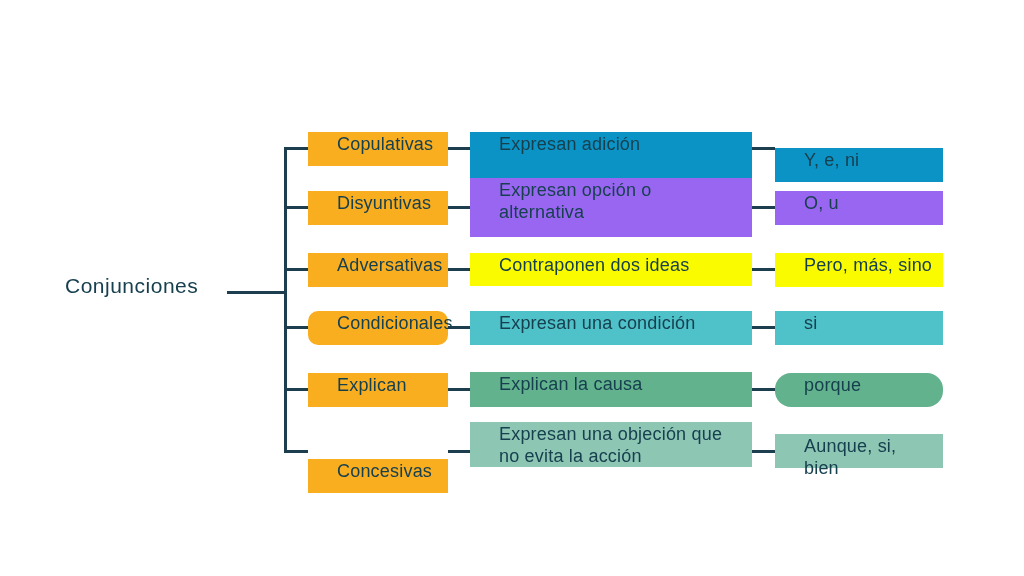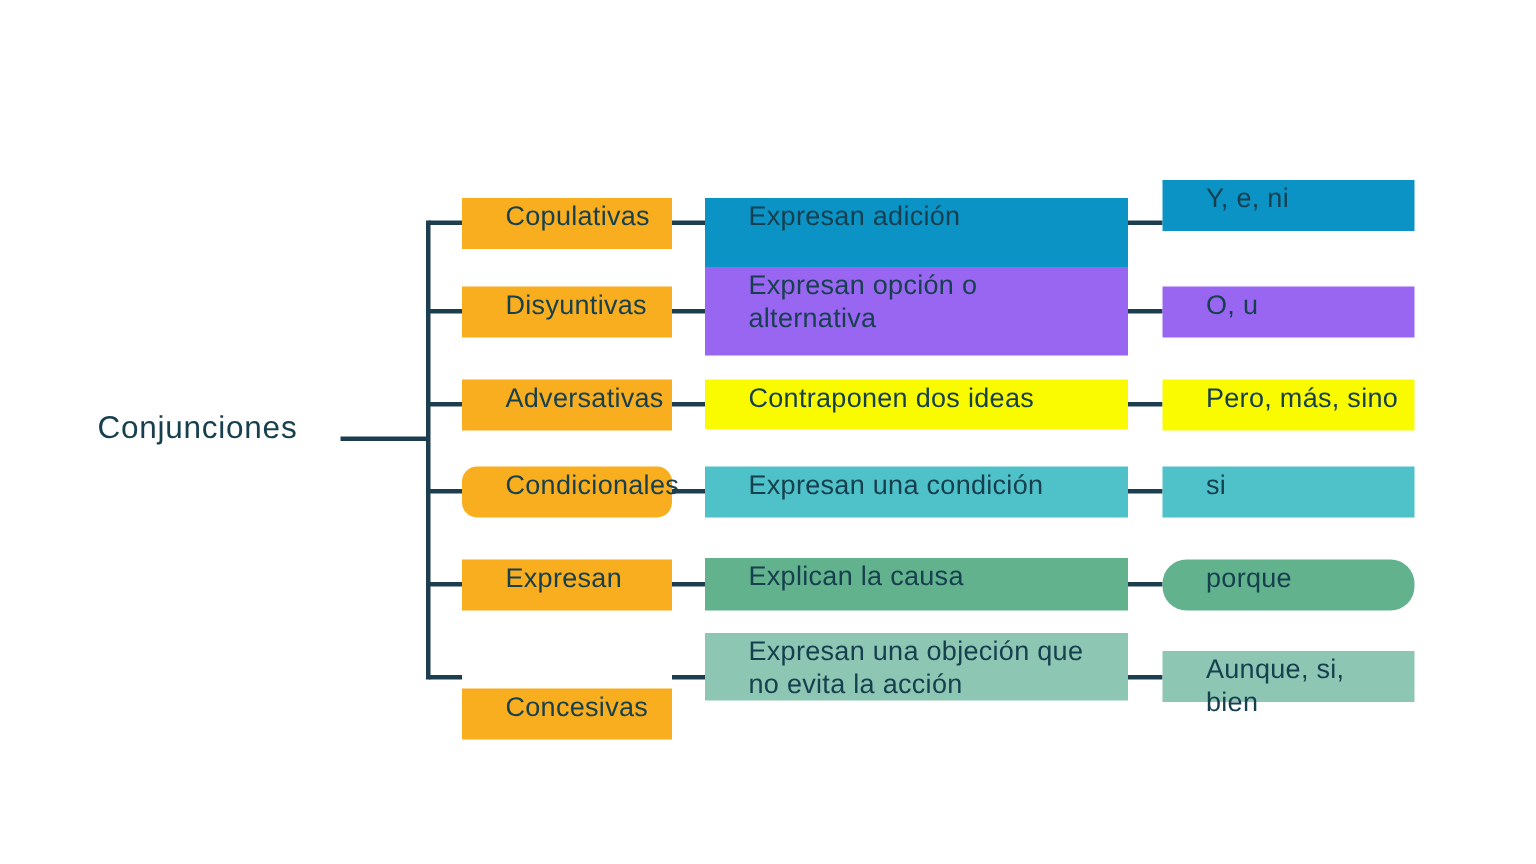--- a/index.html
+++ b/index.html
@@ -41,21 +41,21 @@
     font-size: 18px;
     letter-spacing: 0.2px;
     color: var(--text, #17404f);
     line-height: 1.22;
   }
   .cat   { left: 308px; width: 140px; height: 34px; background: var(--category, #f9ae1f); }
   .desc  { left: 470px; width: 282px; }
   .exam  { left: 775px; width: 168px; height: 34px; }
 
   
-  .r1 .cat  { top: 132px; }  .r1 .desc { top: 132px; height: 50px; }  .r1 .exam { top: 120px; }
+  .r1 .cat  { top: 132px; }  .r1 .desc { top: 132px; height: 50px; }  .r1 .exam { top: 148px; }
   .r2 .cat  { top: 191px; }  .r2 .desc { top: 178px; height: 59px; }  .r2 .exam { top: 191px; }
   .r3 .cat  { top: 253px; }  .r3 .desc { top: 253px; height: 33px; }  .r3 .exam { top: 253px; }
   .r4 .cat  { top: 311px; border-radius: 10px; }  .r4 .desc { top: 311px; height: 34px; }  .r4 .exam { top: 311px; }
   .r5 .cat  { top: 373px; }  .r5 .desc { top: 372px; height: 35px; }  .r5 .exam { top: 373px; }
   .r6 .cat  { top: 435px; margin-top: 24px; }  .r6 .desc { top: 422px; height: 45px; }  .r6 .exam { top: 434px; }
 
   .stub-a { left: 286px; width: 22px; }  
   .stub-b { left: 448px; width: 22px; }  
   .stub-c { left: 752px; width: 23px; }  
   .r1 .hline { top: 147px; }
@@ -134,21 +134,21 @@
       </div>
     <div class="hline stub-c"></div>
     <div class="box exam" style="background-color: rgb(79, 193, 201);">
         <span>si</span>
       </div>
   </div>
 
   <div class="row r5">
     <div class="hline stub-a"></div>
     <div class="box cat">
-        <span>Expresan</span>
+        <span>Explican</span>
       </div>
     <div class="hline stub-b"></div>
     <div class="box desc" style="background-color: rgb(99, 178, 142);">
         <span>Explican la causa</span>
       </div>
     <div class="hline stub-c"></div>
     <div class="box exam" style="background-color: rgb(99, 178, 142); border-radius: 16px;">
         <span>porque</span>
       </div>
   </div>

